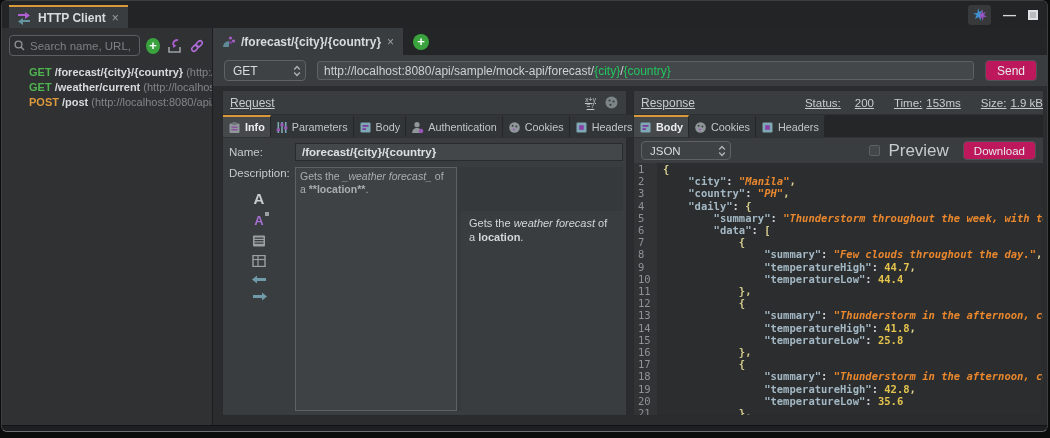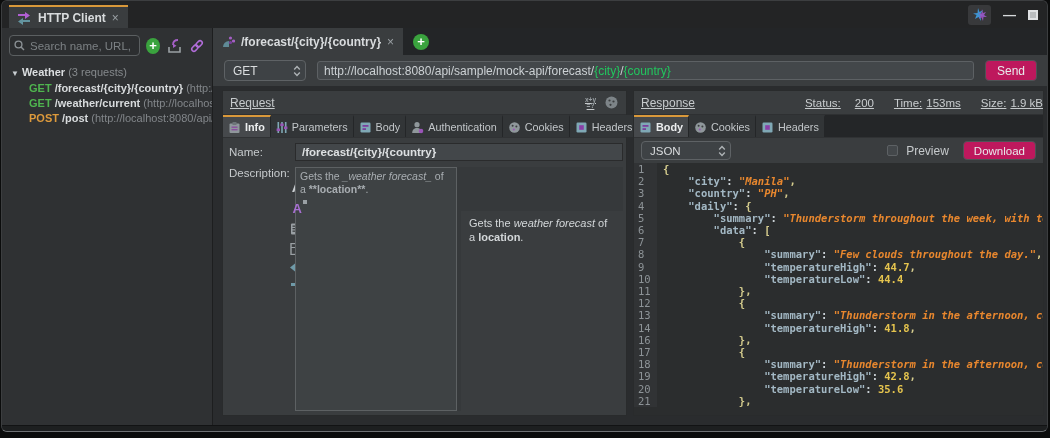--- a/index.html
+++ b/index.html
@@ -78,38 +78,38 @@
   .ptab { display:flex; align-items:center; gap:4px; padding:0 5px; font-size:10.8px; color:#c2c6c9;
     background:#323537; border-right:1px solid #242628; border-top:2px solid transparent; white-space:nowrap; }
   .ptab.active { background:#46494c; border-top-color:#d9983a; color:#eceeef; font-weight:bold; }
   
   .form { flex:1; min-height:0; padding:4px 3px 4px 0; display:flex; flex-direction:column; font-size:11.5px; }
   .name-row { display:flex; align-items:center; margin:1px 0 2px 0; }
   .flabel { width:72px; flex:none; color:#c6cacc; padding-left:6px; }
   .name-input { flex:1; height:18px; background:#43474a; border:1px solid #2a2b2c; color:#dde0e2; font-weight:bold;
     display:flex; align-items:center; padding:0 6px; font-size:11.5px; }
   .desc-row { flex:1; min-height:0; display:flex; margin-top:4px; }
-  .desc-left { width:72px; flex:none; display:flex; flex-direction:row; color:#c6cacc;justify-content:space-between; }
+  .desc-left { width:72px; flex:none; display:flex; flex-direction:column; color:#c6cacc; }
   .desc-label { padding-left:6px; }
   .desc-tools { display:flex; flex-direction:column; align-items:center; gap:8px; margin-top:12px; }
   .tool-A { color:#c9cdd0; font-weight:bold; font-size:15px; line-height:15px; }
   .tool-A2 { color:#a76fd2; font-weight:bold; font-size:13px; line-height:13px; position:relative; }
   .tool-A2 .sq { position:absolute; right:-5px; top:-2px; width:4px; height:4px; background:#9aa0a4; }
   .desc-editors { flex:1; min-width:0; display:flex; gap:4px; background:#36393b; }
   .desc-raw { width:162px; flex:none; background:#3e4244; border:1px solid #5d6163; color:#a9aeb2;
     padding:2px 4px; font-size:10.5px; line-height:13px; }
   .desc-preview { flex:1; background:#3a3d3f; color:#d3d7d9; padding:5px 8px; font-size:11px; line-height:14px;margin-top:44px; }
   .md-i { font-style:italic; }
   .md-b { font-weight:bold; }
   
   .resp-toolbar { height:25px; display:flex; align-items:center; padding:0 7px; gap:8px; flex:none; }
   .json-select { width:90px; height:19px; font-size:11.5px; }
   .toolbar-spacer { flex:1; }
   .checkbox { width:11px; height:11px; background:#43474a; border:1px solid #5d6164; border-radius:2px; flex:none; }
-  .preview-label { font-size:12px; color:#c6cacc; margin-right:6px; }
+  .preview-label { font-size:17px; color:#c6cacc; margin-right:6px; }
   .download-btn { height:19px; font-size:11.5px; padding:4px 10px; }
   .code { flex:1; min-height:0; background:#2b2d2e; overflow:hidden;
     font-family:"DejaVu Sans Mono", monospace; font-size:10.5px; line-height:12.2px; font-weight:bold; }
   .code-line { display:flex; white-space:pre; }
   .ln { width:23px; flex:none; background:#313335; color:#8d9397; padding-left:4px; font-weight:normal; }
   .lc { padding-left:6px; }
   .tk-s { }
   .tk-k { color:#a3b8c4; }
   .tk-c { color:#c9d0d5; }
   .tk-v { color:#e8872e; font-style:italic; }
@@ -163,24 +163,20 @@
           <polygon points="7,5.5 7,10 10.5,7.8" fill="#a55fc6"></polygon>
         </svg>
         <svg width="16" height="16" viewBox="0 0 16 16">
           <g transform="rotate(-45 8 8)" fill="none" stroke="#b06cd8" stroke-width="1.5">
             <rect x="1.5" y="5.8" width="7" height="4.4" rx="2.2"></rect>
             <rect x="7.5" y="5.8" width="7" height="4.4" rx="2.2"></rect>
           </g>
         </svg>
       </div>
       <div class="tree">
-        <div class="tree-group">
-          <span class="group-expander">▼</span><span class="group-name">Weather</span>
-          <span class="group-count">(3 requests)</span>
-        </div>
         <div>
             <div class="tree-item"><span class="item-method method-get">GET</span><span class="item-path"> /forecast/{city}/{country} </span><span class="item-url">(http://lo</span></div>
             <div class="tree-item"><span class="item-method method-get">GET</span><span class="item-path"> /weather/current </span><span class="item-url">(http://localhost:</span></div>
             <div class="tree-item"><span class="item-method method-post">POST</span><span class="item-path"> /post </span><span class="item-url">(http://localhost:8080/api/</span></div>
           </div>
       </div>
     </div>
 
     <div class="main">
 
@@ -394,20 +390,21 @@
               <div class="code-line"><span class="ln">5</span><span class="lc"><span class="tk-s">        </span><span class="tk-k">"summary"</span><span class="tk-c">: </span><span class="tk-v">"Thunderstorm throughout the week, with te</span></span></div>
               <div class="code-line"><span class="ln">6</span><span class="lc"><span class="tk-s">        </span><span class="tk-k">"data"</span><span class="tk-c">: </span><span class="tk-p">[</span></span></div>
               <div class="code-line"><span class="ln">7</span><span class="lc"><span class="tk-s">            </span><span class="tk-p">{</span></span></div>
               <div class="code-line"><span class="ln">8</span><span class="lc"><span class="tk-s">                </span><span class="tk-k">"summary"</span><span class="tk-c">: </span><span class="tk-v">"Few clouds throughout the day."</span><span class="tk-p">,</span></span></div>
               <div class="code-line"><span class="ln">9</span><span class="lc"><span class="tk-s">                </span><span class="tk-k">"temperatureHigh"</span><span class="tk-c">: </span><span class="tk-n">44.7</span><span class="tk-p">,</span></span></div>
               <div class="code-line"><span class="ln">10</span><span class="lc"><span class="tk-s">                </span><span class="tk-k">"temperatureLow"</span><span class="tk-c">: </span><span class="tk-n">44.4</span></span></div>
               <div class="code-line"><span class="ln">11</span><span class="lc"><span class="tk-s">            </span><span class="tk-p">},</span></span></div>
               <div class="code-line"><span class="ln">12</span><span class="lc"><span class="tk-s">            </span><span class="tk-p">{</span></span></div>
               <div class="code-line"><span class="ln">13</span><span class="lc"><span class="tk-s">                </span><span class="tk-k">"summary"</span><span class="tk-c">: </span><span class="tk-v">"Thunderstorm in the afternoon, co</span></span></div>
               <div class="code-line"><span class="ln">14</span><span class="lc"><span class="tk-s">                </span><span class="tk-k">"temperatureHigh"</span><span class="tk-c">: </span><span class="tk-n">41.8</span><span class="tk-p">,</span></span></div>
+              <div class="code-line"><span class="ln">15</span><span class="lc"><span class="tk-s">                </span><span class="tk-k">"temperatureLow"</span><span class="tk-c">: </span><span class="tk-n">25.8</span></span></div>
               <div class="code-line"><span class="ln">16</span><span class="lc"><span class="tk-s">            </span><span class="tk-p">},</span></span></div>
               <div class="code-line"><span class="ln">17</span><span class="lc"><span class="tk-s">            </span><span class="tk-p">{</span></span></div>
               <div class="code-line"><span class="ln">18</span><span class="lc"><span class="tk-s">                </span><span class="tk-k">"summary"</span><span class="tk-c">: </span><span class="tk-v">"Thunderstorm in the afternoon, co</span></span></div>
               <div class="code-line"><span class="ln">19</span><span class="lc"><span class="tk-s">                </span><span class="tk-k">"temperatureHigh"</span><span class="tk-c">: </span><span class="tk-n">42.8</span><span class="tk-p">,</span></span></div>
               <div class="code-line"><span class="ln">20</span><span class="lc"><span class="tk-s">                </span><span class="tk-k">"temperatureLow"</span><span class="tk-c">: </span><span class="tk-n">35.6</span></span></div>
               <div class="code-line"><span class="ln">21</span><span class="lc"><span class="tk-s">            </span><span class="tk-p">},</span></span></div>
             </div>
         </div>
 
       </div>

